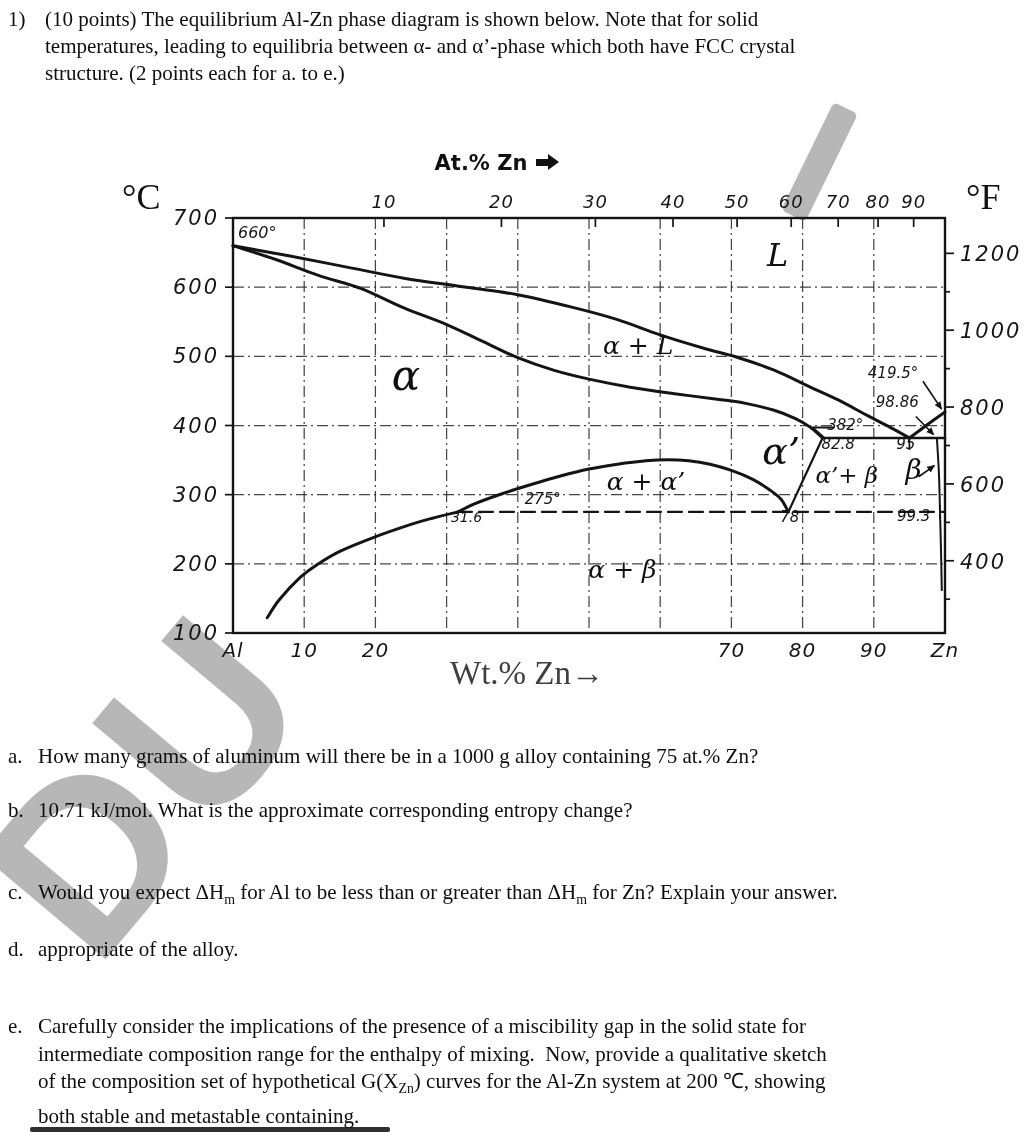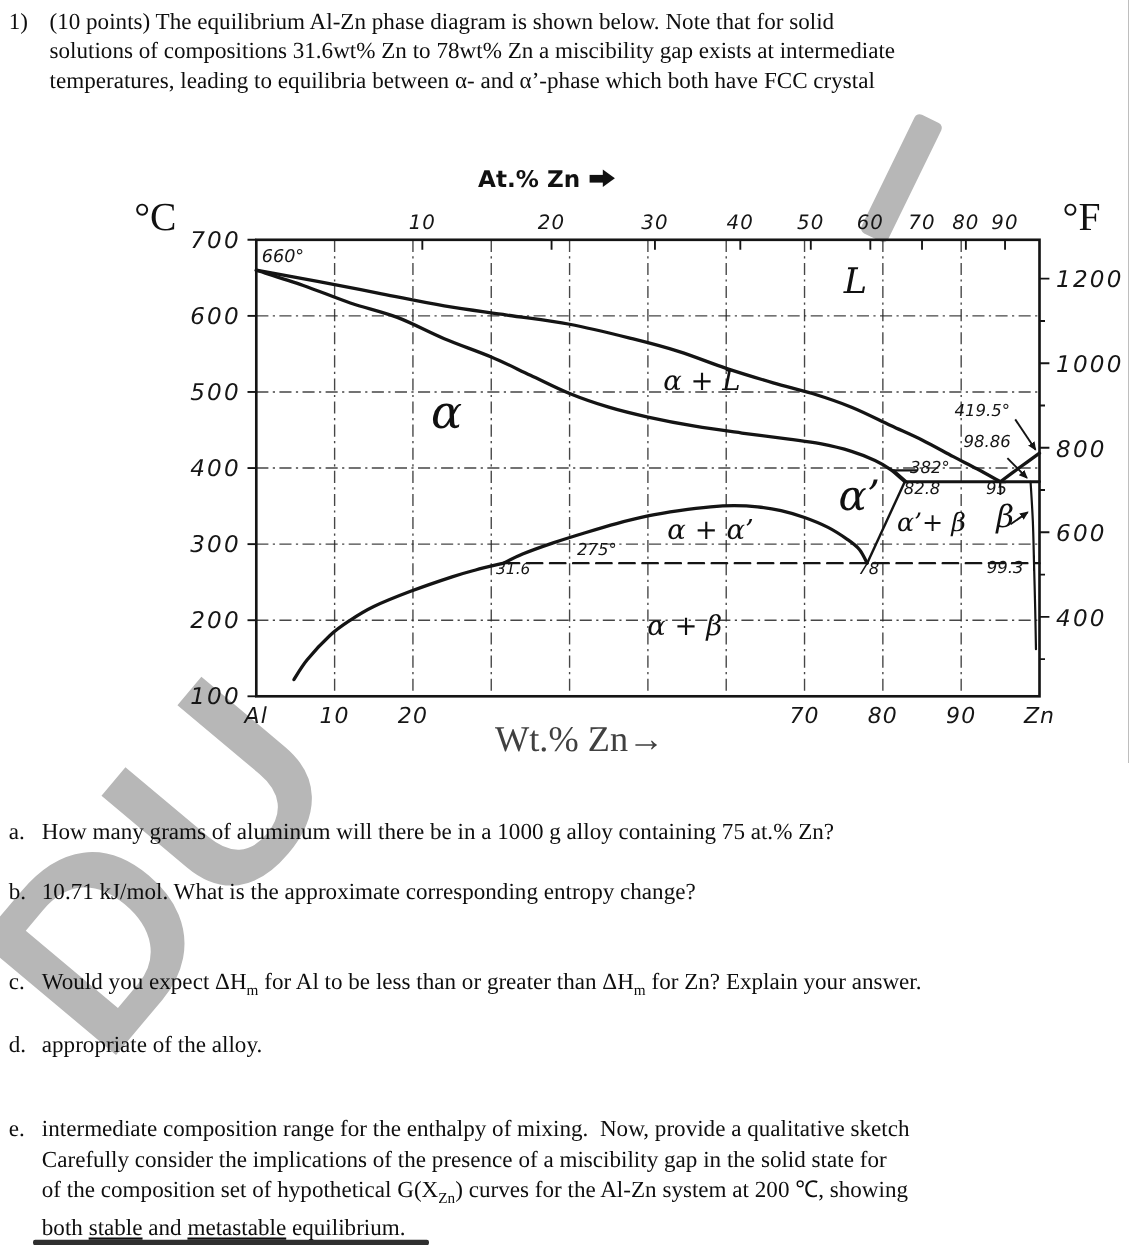--- a/index.html
+++ b/index.html
@@ -17,21 +17,21 @@
   .problem-header{position:absolute;top:6px;left:8px;right:14px;display:flex;z-index:3;}
   .pnum{width:37px;font-size:21px;line-height:27px;}
   .hlines{flex:1;}
   .hlines .tline{font-size:21px;line-height:27px;white-space:pre;}
   
   .question{position:absolute;left:8px;right:14px;display:flex;z-index:3;}
   .qlabel{width:30px;font-size:21px;line-height:27.5px;}
   .qlines{flex:1;}
   .tline{font-size:21px;line-height:27.5px;white-space:pre;}
   .seg-sub{vertical-align:sub;font-size:0.66em;}
-  .seg-u{text-decoration:underline;}
+  .seg-u{}
   
   .diagram{position:absolute;left:0;top:140px;width:894px;height:575px;z-index:1;}
   .diagram svg{position:absolute;left:0;top:0;}
   .top-title{position:absolute;left:90px;right:0;top:11px;text-align:center;
              font:bold 21px "DejaVu Sans",sans-serif;color:#111;}
   .harrow{display:inline-block;vertical-align:middle;position:relative;top:-2px;margin-left:9px;
           width:13px;height:7px;background:#111;}
   .harrow::after{content:"";position:absolute;left:12px;top:-5px;width:0;height:0;
           border-left:11px solid #111;border-top:8.5px solid transparent;border-bottom:8.5px solid transparent;}
   .unit{position:absolute;font:36px "Liberation Serif",serif;color:#111;top:36px;}
@@ -53,22 +53,22 @@
 <div class="page">
 
   <div class="wm-du">DU</div>
   <div class="wm-bar"></div>
   <div class="wm-tip"></div>
 
   <div class="problem-header">
     <span class="pnum">1)</span>
     <div class="hlines">
       <div class="tline">(10 points) The equilibrium Al-Zn phase diagram is shown below. Note that for solid</div>
-      <div class="tline">solutions of compositions 31.6wt% Zn to 78wt% Zn a miscibility gap exists at intermediate</div>
       <div class="tline">temperatures, leading to equilibria between α- and α’-phase which both have FCC crystal</div>
+      <div class="tline">structure. (2 points each for a. to e.)</div>
     </div>
   </div>
 
   <div class="diagram">
     <div class="top-title">
       <span>At.% Zn</span><span class="harrow"></span>
     </div>
     <div class="unit unit-c">°C</div>
     <div class="unit unit-f">°F</div>
     <svg width="1026" height="575" viewBox="0 0 1026 575">
@@ -226,20 +226,20 @@
   <div class="question" style="top:936px">
     <span class="qlabel">d.</span>
     <div class="qlines">
       <div class="tline"><span>appropriate of the alloy.</span></div>
     </div>
   </div>
 
   <div class="question" style="top:1013px">
     <span class="qlabel">e.</span>
     <div class="qlines">
+      <div class="tline"><span>Carefully consider the implications of the presence of a miscibility gap in the solid state for</span></div>
       <div class="tline"><span>intermediate composition range for the enthalpy of mixing.  Now, provide a qualitative sketch</span></div>
-      <div class="tline"><span>Carefully consider the implications of the presence of a miscibility gap in the solid state for</span></div>
       <div class="tline"><span>of the composition set of hypothetical G(X</span><span class="seg-sub">Zn</span><span>) curves for the Al-Zn system at 200 ℃, showing</span></div>
-      <div class="tline"><span>both </span><span class="seg-u">stable</span><span> and </span><span class="seg-u">metastable</span><span> equilibrium.</span></div>
+      <div class="tline"><span>both </span><span class="seg-u">stable</span><span> and </span><span class="seg-u">metastable</span><span> containing.</span></div>
     </div>
   </div>
 
 </div>
 
 </body></html>

